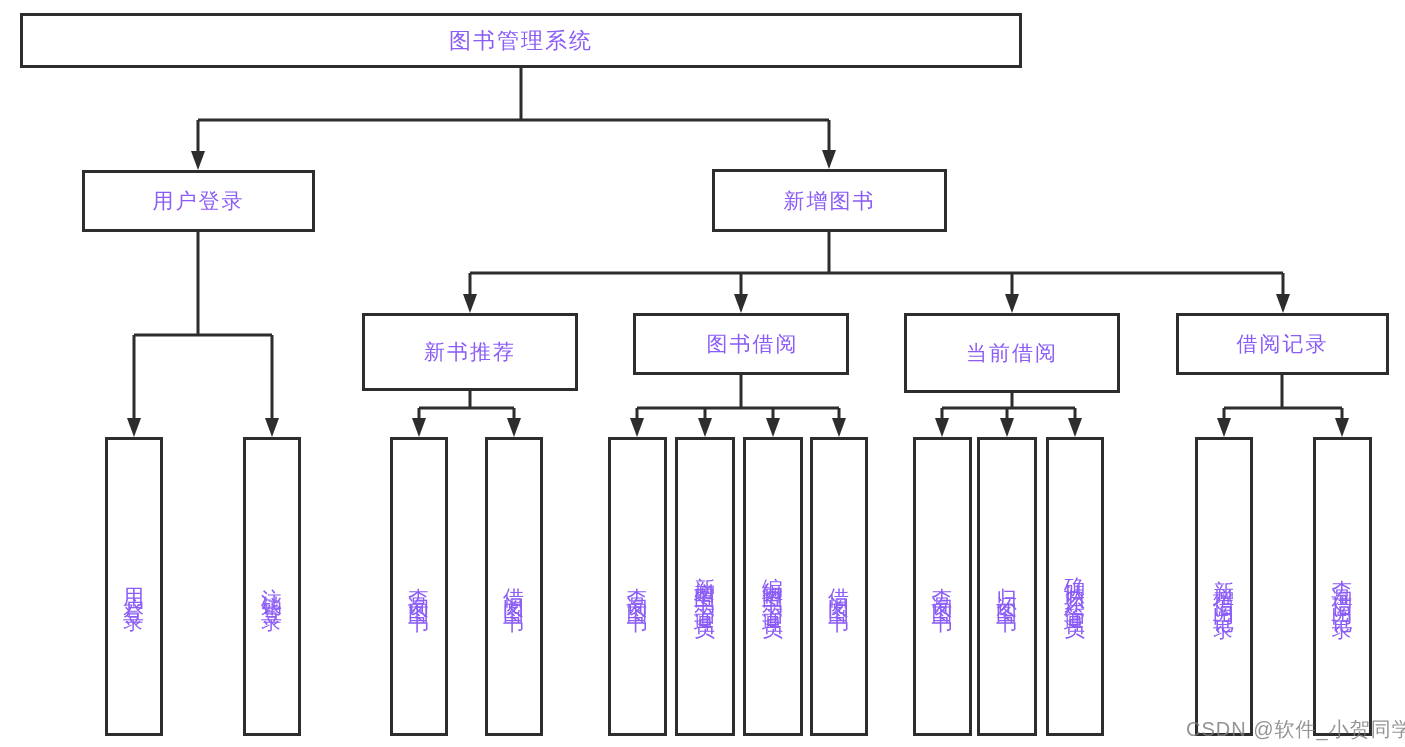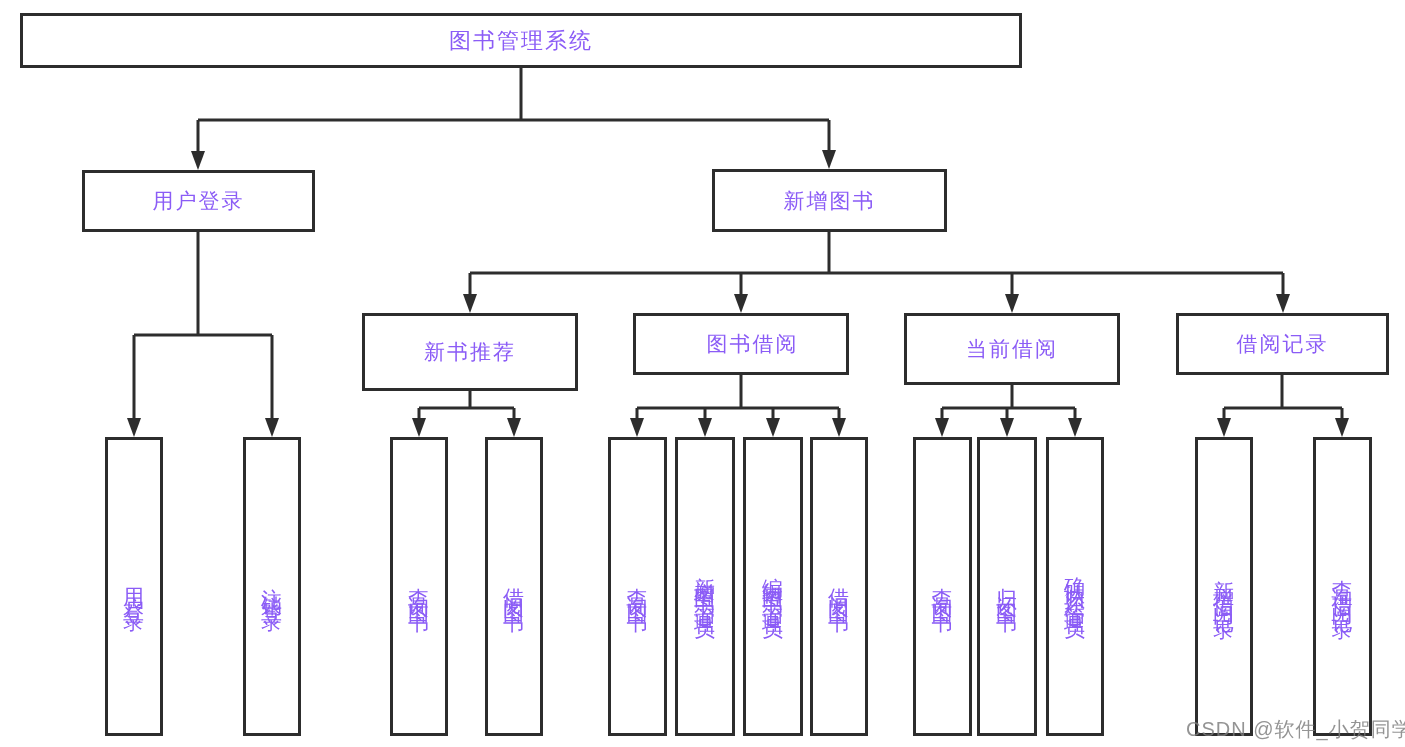--- a/index.html
+++ b/index.html
@@ -76,21 +76,21 @@
   <div class="node h" style="left:712px;top:169px;width:235px;height:63px;">
     <span>新增图书</span>
   </div>
 
   <div class="node h" style="left:362px;top:313px;width:216px;height:78px;">
     <span>新书推荐</span>
   </div>
   <div class="node h" style="left:633px;top:313px;width:216px;height:62px;padding-left:23px;">
     <span>图书借阅</span>
   </div>
-  <div class="node h" style="left:904px;top:313px;width:216px;height:72px;">
+  <div class="node h" style="left:904px;top:313px;width:216px;height:80px;">
     <span>当前借阅</span>
   </div>
   <div class="node h" style="left:1176px;top:313px;width:213px;height:62px;">
     <span>借阅记录</span>
   </div>
 
   <div class="node leaf" style="left:105px;top:437px;width:58px;height:299px;">
     <span>用户登录</span>
   </div>
   <div class="node leaf" style="left:243px;top:437px;width:58px;height:299px;">

